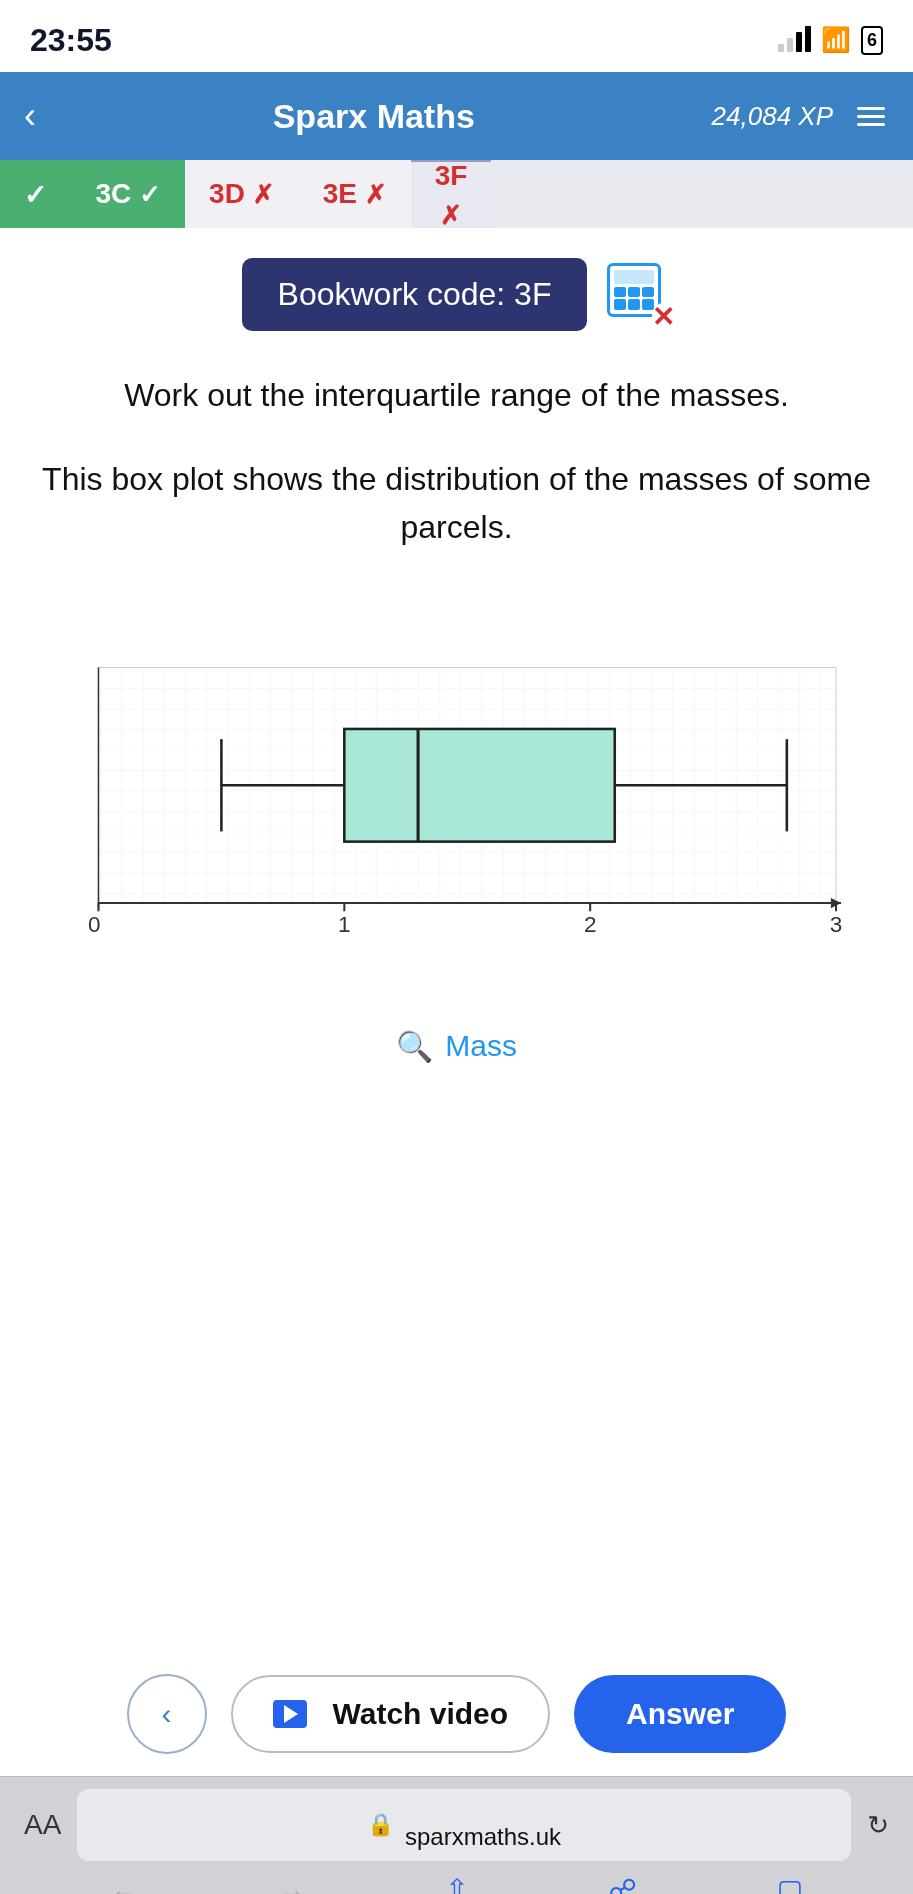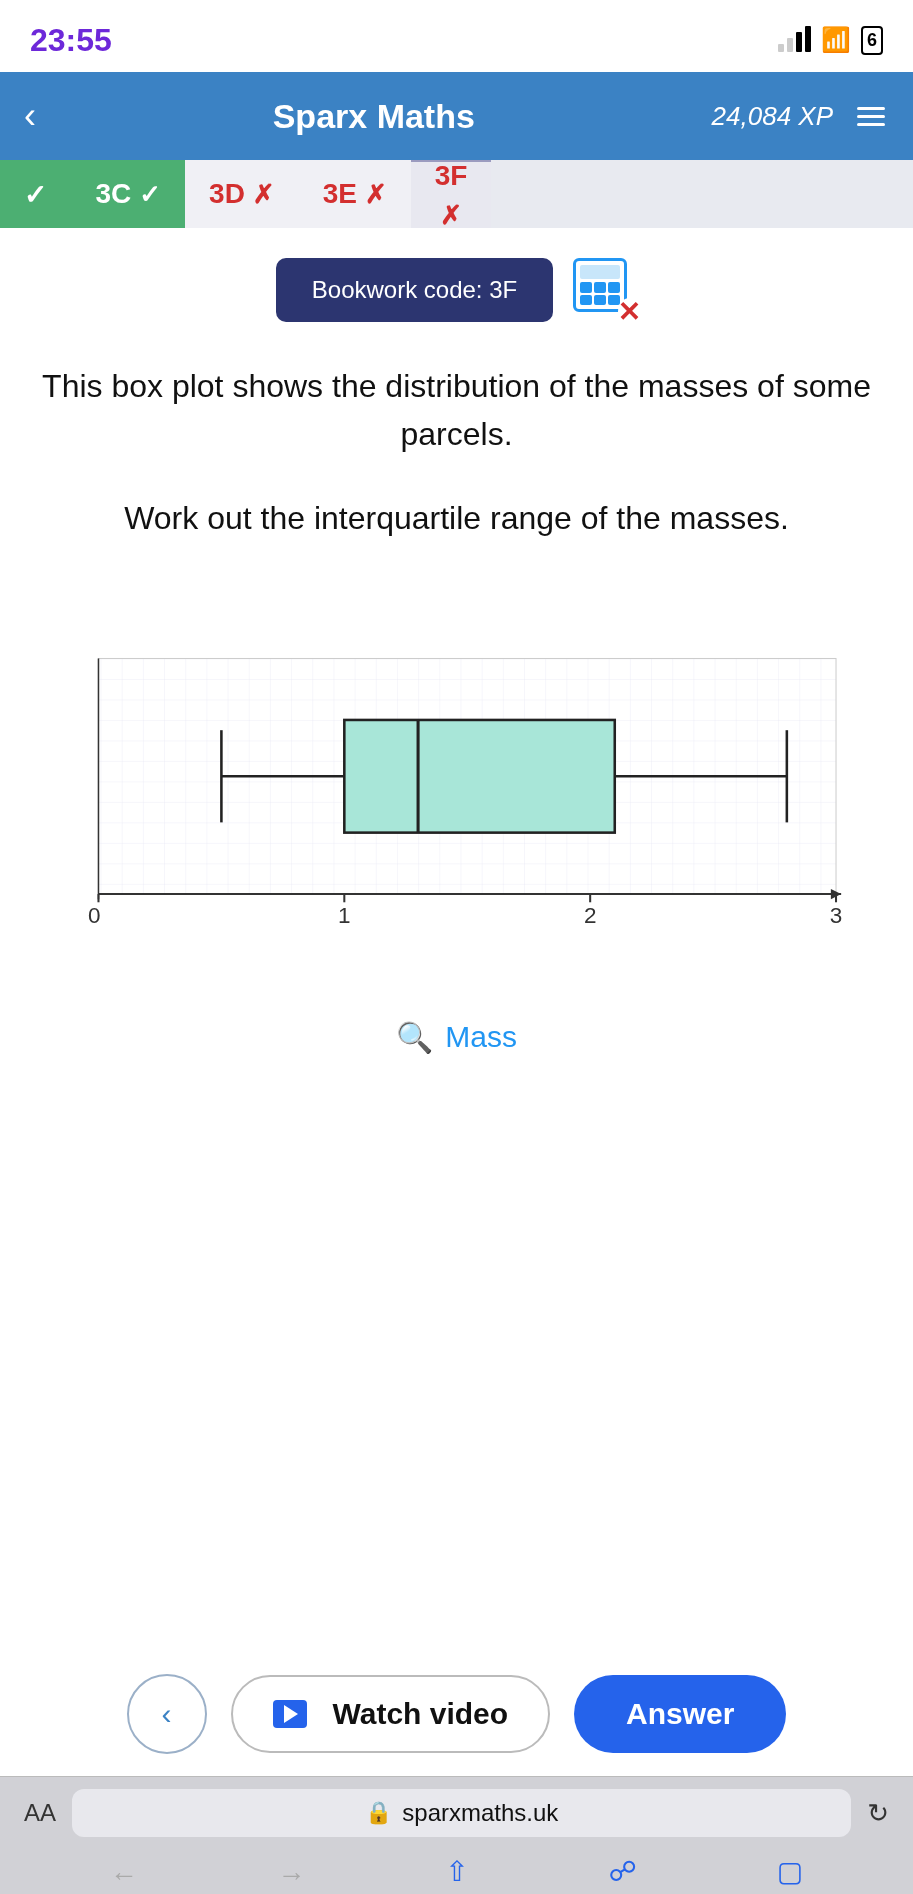--- a/index.html
+++ b/index.html
@@ -19,21 +19,21 @@
       background: #fff;
       display: flex;
       justify-content: space-between;
       align-items: center;
       padding: 18px 30px 10px 30px;
       height: 72px;
     }
     .status-time {
       font-size: 32px;
       font-weight: 600;
-      color: #6d28d9;
+      color: #0f172a;
     }
     .status-icons {
       display: flex;
       align-items: center;
       gap: 10px;
     }
     .signal-icon {
       display: flex;
       align-items: flex-end;
       gap: 3px;
@@ -165,21 +165,21 @@
       display: flex;
       align-items: center;
       gap: 20px;
       margin-bottom: 40px;
     }
     .bookwork-badge {
       background: #2c3570;
       color: #fff;
       padding: 18px 36px;
       border-radius: 10px;
-      font-size: 24px;
+      font-size: 32px;
       font-weight: 500;
     }
     .calculator-icon {
       position: relative;
       width: 64px;
       height: 64px;
     }
     .calc-body {
       width: 54px;
       height: 54px;
@@ -345,41 +345,42 @@
       flex-direction: column;
     }
     .url-bar {
       display: flex;
       align-items: center;
       justify-content: space-between;
       padding: 12px 24px;
       gap: 16px;
     }
     .url-aa {
-      font-size: 24px;
+      font-size: 28px;
       color: #333;
       font-weight: 500;
     }
     .url-text-wrap {
       flex: 1;
       display: flex;
       align-items: center;
       justify-content: center;
       gap: 10px;
       background: #e8e8ed;
       border-radius: 12px;
       padding: 10px 20px;
     }
     .url-lock {
       font-size: 22px;
       color: #555;
     }
     .url-text {
       font-size: 24px;
       color: #111;
+      margin-top: 24px;
     }
     .url-refresh {
       font-size: 26px;
       color: #333;
     }
     .browser-nav {
       display: flex;
       justify-content: space-around;
       align-items: center;
       padding: 0 40px;
@@ -460,22 +461,22 @@
           <div class="calc-btn"></div>
             <div class="calc-btn"></div>
             <div class="calc-btn"></div>
         </div>
       </div>
       <span class="calc-x">✕</span>
     </div>
   </div>
 
   <div class="question-text">
+    <p>Work out the interquartile range of the masses.</p>
     <p>This box plot shows the distribution of the masses of some parcels.</p>
-    <p>Work out the interquartile range of the masses.</p>
   </div>
 
   <div class="chart-container">
     <div class="chart-svg-wrap">
       <svg viewBox="0 0 820 320" width="100%" xmlns="http://www.w3.org/2000/svg">
 
         <defs>
           <pattern id="smallGrid" width="20.67" height="20" patternUnits="userSpaceOnUse">
             <path d="M 20.67 0 L 0 0 0 20" fill="none" stroke="#dde" stroke-width="0.5"></path>
           </pattern>

